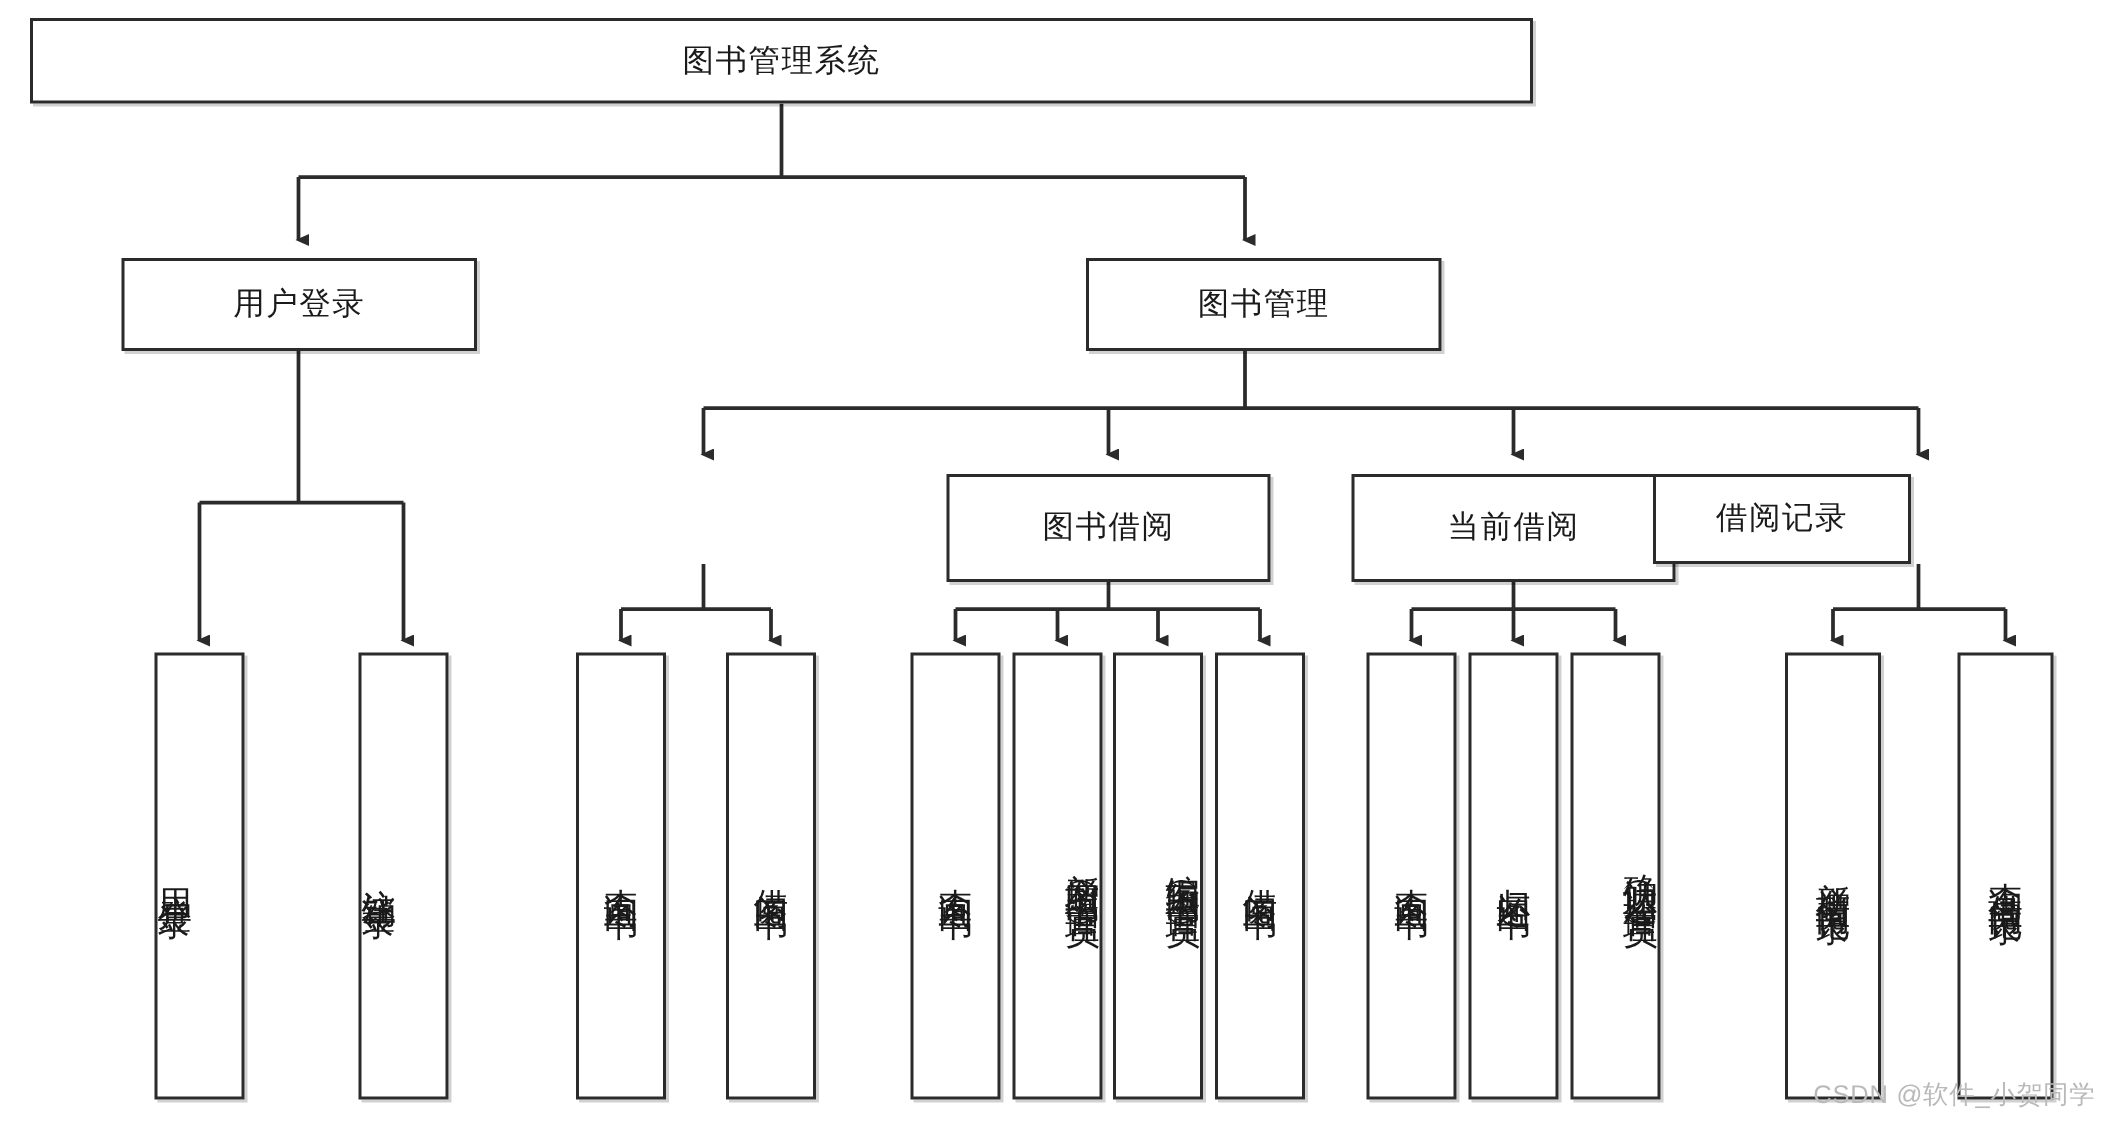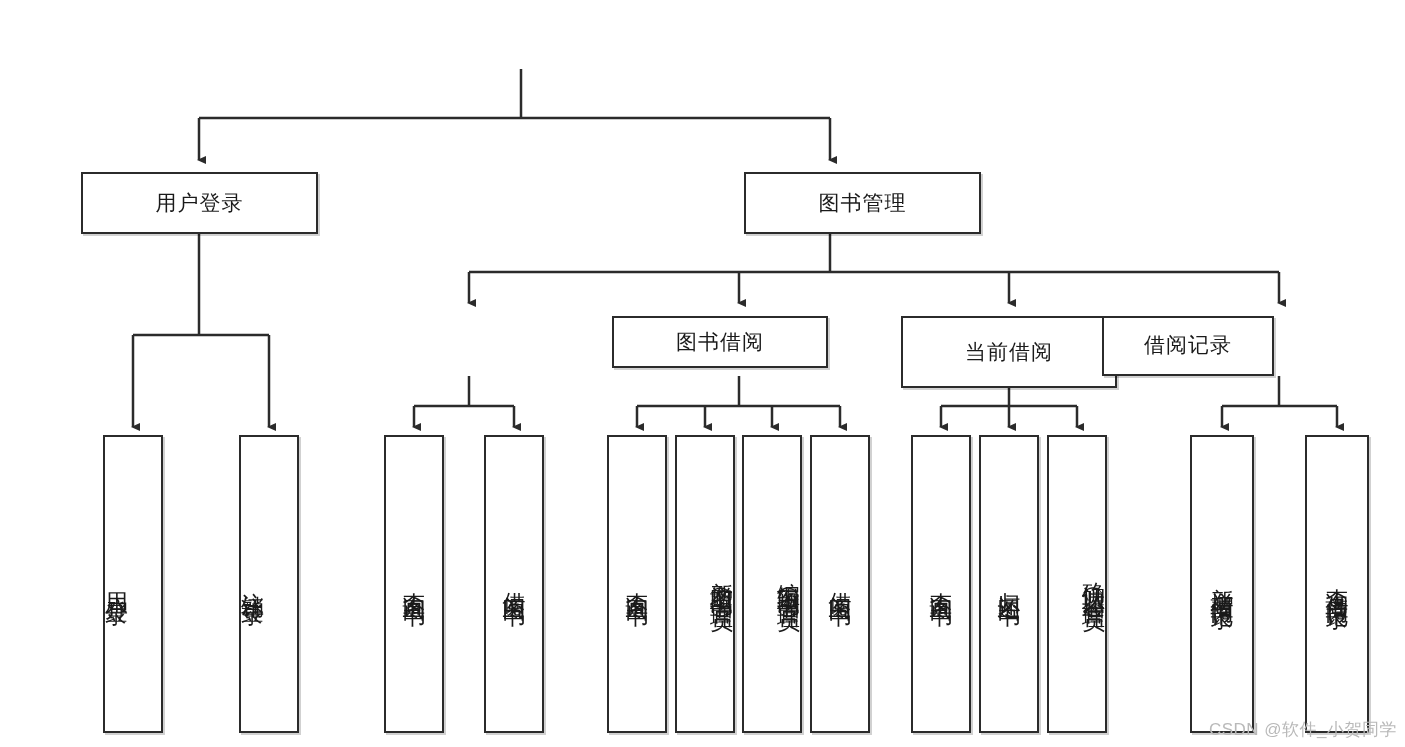--- a/index.html
+++ b/index.html
@@ -125,31 +125,34 @@
       <path d="M1009,406 L1009,427" marker-end="url(#arrowhead)"></path>
       <path d="M1077,406 L1077,427" marker-end="url(#arrowhead)"></path>
 
       <path d="M1279,376 L1279,406"></path>
       <path d="M1222,406 L1337,406"></path>
       <path d="M1222,406 L1222,427" marker-end="url(#arrowhead)"></path>
       <path d="M1337,406 L1337,427" marker-end="url(#arrowhead)"></path>
     </g>
   </svg>
 
+  <div class="node horizontal" style="left:20px; top:12px; width:1002px; height:57px;">
+    <span class="node-label">图书管理系统</span>
+  </div>
 
   <div class="node horizontal" style="left:81px; top:172px; width:237px; height:62px;">
     <span class="node-label">用户登录</span>
   </div>
 
-  <div class="node horizontal" style="left:744px; top:172px; width:237px; height:62px;">
+  <div class="node horizontal" style="left:724px; top:172px; width:237px; height:62px;">
     <span class="node-label">图书管理</span>
   </div>
 
 
-  <div class="node horizontal" style="left:612px; top:316px; width:216px; height:52px;">
+  <div class="node horizontal" style="left:631px; top:316px; width:216px; height:72px;">
     <span class="node-label">图书借阅</span>
   </div>
 
   <div class="node horizontal" style="left:901px; top:316px; width:216px; height:72px;">
     <span class="node-label">当前借阅</span>
   </div>
 
   <div class="node horizontal" style="left:1102px; top:316px; width:172px; height:60px;font-family:Liberation Serif, serif;">
     <span class="node-label">借阅记录</span>
   </div>

